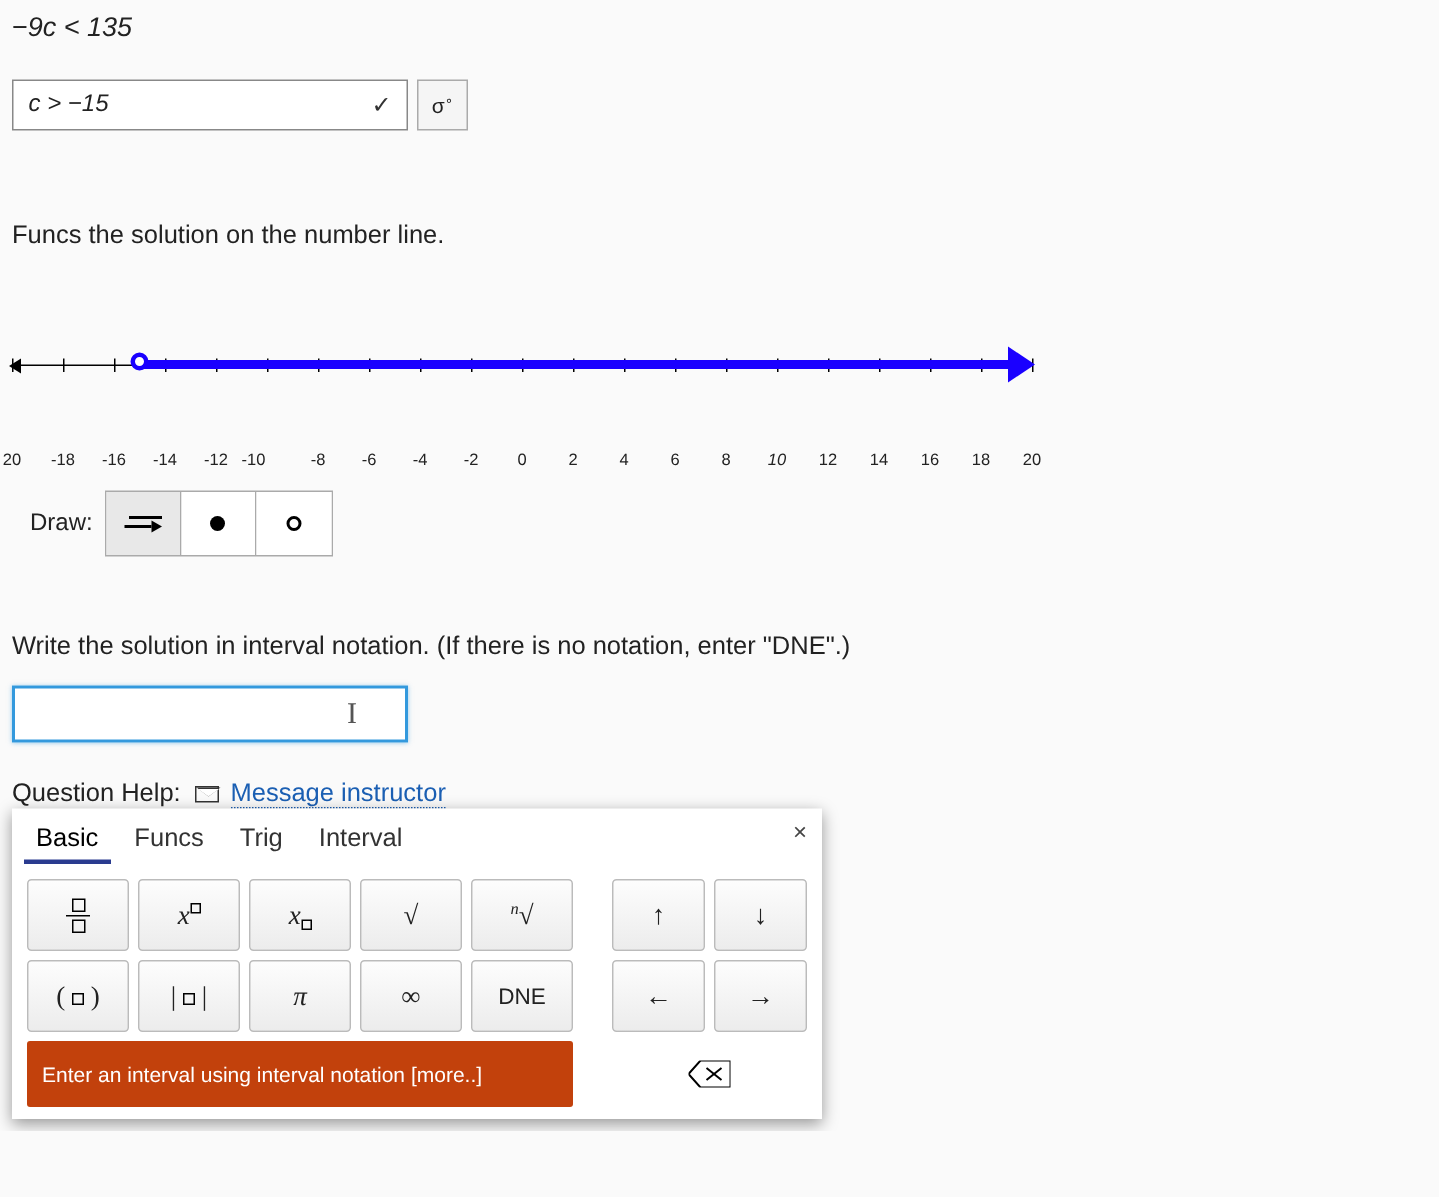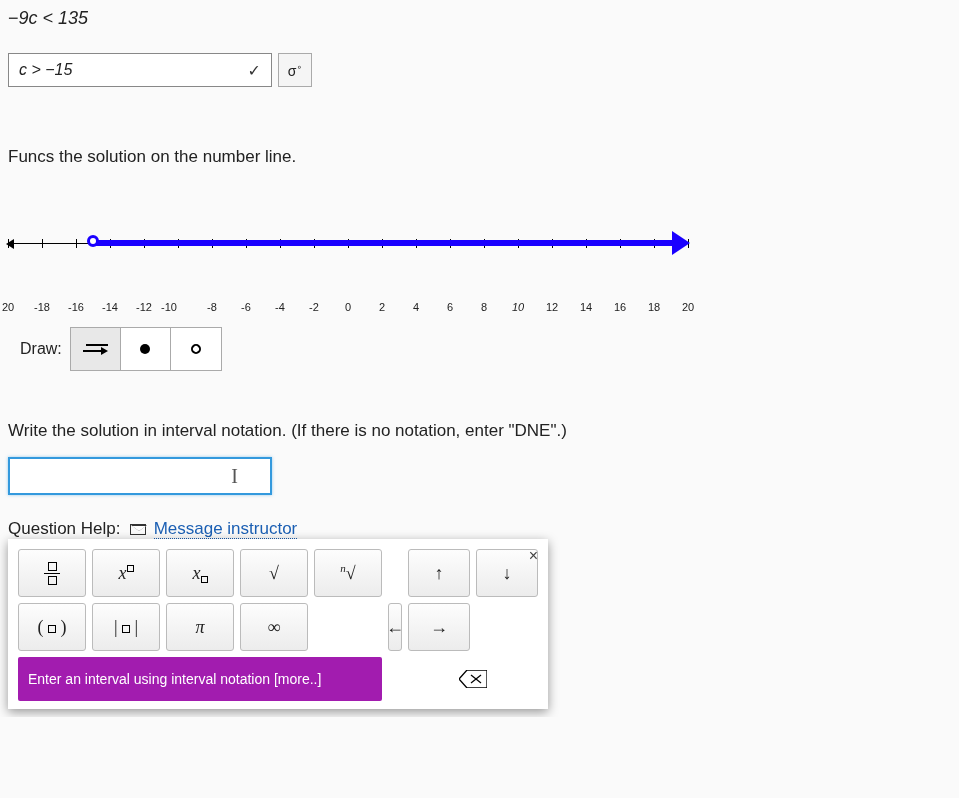--- a/index.html
+++ b/index.html
@@ -249,21 +249,21 @@
     align-items: center;
     justify-content: center;
     font-size: 18px;
     cursor: pointer;
     font-family: 'Times New Roman', serif;
   }
   .key.nav { font-family: Arial, sans-serif; font-size: 18px; }
   .spacer { }
   .keypad-hint {
     grid-column: 1 / span 5;
-    background: #a21caf;
+    background: #c2410c;
     color: #fff;
     font-size: 14px;
     padding: 10px 10px;
     height: 100%;
     display: flex;
     align-items: center;
     border-radius: 2px;
   }
   .backspace {
     grid-column: 7 / span 2;
@@ -379,20 +379,26 @@
 </div>
 
 <div class="qhelp">
   <span>Question Help:</span>
   &nbsp;<span class="env-icon"></span>
   <a href="#">Message instructor</a>
 </div>
 
 <div class="keypad">
   <span class="keypad-close">×</span>
+  <div class="keypad-tabs">
+    <div class="keypad-tab active">Basic</div>
+    <div class="keypad-tab">Funcs</div>
+    <div class="keypad-tab">Trig</div>
+    <div class="keypad-tab">Interval</div>
+  </div>
   <div class="keypad-grid">
 
     <div class="key">
       <span class="frac-icon">
         <span class="box"></span>
           <span class="bar"></span>
           <span class="box"></span>
       </span>
     </div>
     <div class="key">
@@ -416,20 +422,21 @@
       </div>
     <div class="key">
         <span>| <span class="box" style="width:8px;height:8px;"></span> |</span>
       </div>
     <div class="key">
         <span><i>π</i></span>
       </div>
     <div class="key">
         <span>∞</span>
       </div>
+    <div class="key" style="font-family:Arial;font-size:15px">DNE</div>
     <div class="spacer"></div>
     <div class="key nav">←</div>
     <div class="key nav">→</div>
 
     <div class="keypad-hint">Enter an interval using interval notation [more..]</div>
     <div class="spacer"></div>
     <div class="backspace">
       <svg width="28" height="18">
         <polygon points="8,0 28,0 28,18 8,18 0,9" fill="none" stroke="#000" stroke-width="1.3"></polygon>
         <line x1="12" y1="5" x2="22" y2="13" stroke="#000" stroke-width="1.3"></line>

